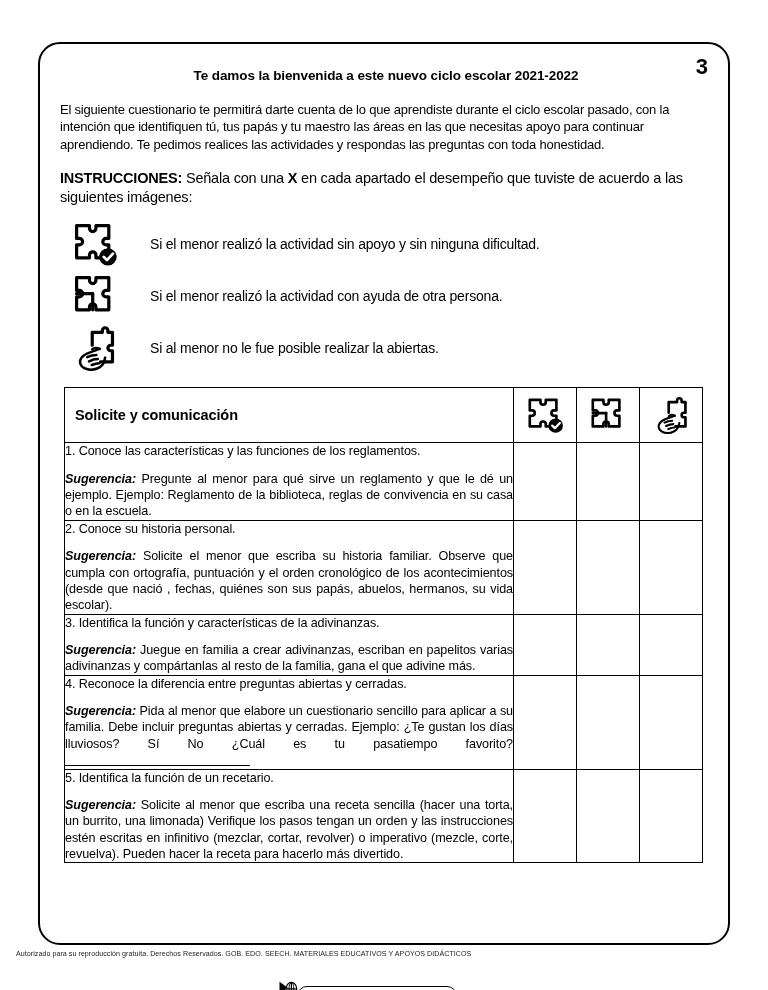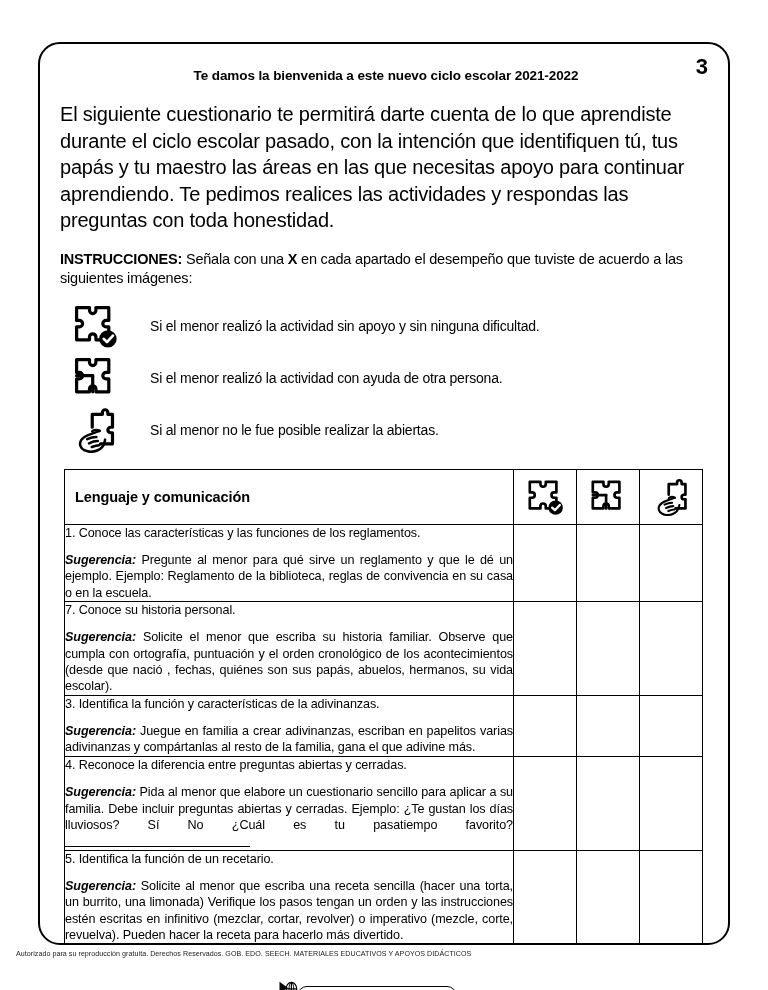--- a/index.html
+++ b/index.html
@@ -50,21 +50,21 @@
 
   .doc-title {
     text-align: center;
     font-weight: bold;
     font-size: 13.5px;
     margin: 24px 0 0 0;
     letter-spacing: -0.1px;
   }
 
   .intro {
-    font-size: 20px;
+    font-size: 13px;
     line-height: 1.33;
     margin: 18px 2px 0 2px;
     text-align: left;
     letter-spacing: -0.2px;
   }
 
   .instructions {
     font-size: 14.5px;
     line-height: 1.33;
     margin: 16px 2px 12px 2px;
@@ -257,21 +257,21 @@
         <div class="legend-text">Si al menor no le fue posible realizar la abiertas.</div>
       </div>
 
     </div>
 
     <div class="table-wrap">
       <table class="grid">
         <tbody>
           <tr>
             <td class="col-text hdr-cell">
-              <div class="hdr-title">Lenguaje y comunicación</div>
+              <div class="hdr-title">Solicite y comunicación</div>
             </td>
             <td class="col-mark hdr-cell hdr-icon">
               <div class="ic">
                 <svg width="38" height="38" viewBox="0 0 100 100" aria-hidden="true">
                   <g fill="none" stroke="#000" stroke-width="7" stroke-linejoin="round" stroke-linecap="round">
                     <path d="M10 10 H38 V16 a7 7 0 0 0 14 0 V10 H80 V38 h-6 a7 7 0 0 0 0 14 h6 V80 H52 v-6 a7 7 0 0 0 -14 0 v6 H10 V52 h6 a7 7 0 0 0 0 -14 h-6 Z"></path>
                   </g>
                   <circle cx="78" cy="78" r="19" fill="#000"></circle>
                   <path d="M69 78 l7 7 l13 -14" fill="none" stroke="#fff" stroke-width="6" stroke-linecap="round" stroke-linejoin="round"></path>
                 </svg>
@@ -311,21 +311,21 @@
               <div class="item-title">1. Conoce las características y las funciones de los reglamentos.</div>
               <div class="item-sug"><span class="lbl">Sugerencia:</span><span> Pregunte al menor para qué sirve un reglamento y que le dé un ejemplo. Ejemplo: Reglamento de la biblioteca, reglas de convivencia en su casa o en la escuela.</span></div>
             </td>
             <td class="col-mark"></td>
             <td class="col-mark"></td>
             <td class="col-mark"></td>
           </tr>
 
           <tr>
             <td class="col-text item-cell">
-              <div class="item-title">7. Conoce su historia personal.</div>
+              <div class="item-title">2. Conoce su historia personal.</div>
               <div class="item-sug"><span class="lbl">Sugerencia:</span><span> Solicite el menor que escriba su historia familiar. Observe que cumpla con ortografía, puntuación y el orden cronológico de los acontecimientos (desde que nació , fechas, quiénes son sus papás, abuelos, hermanos, su vida escolar).</span></div>
             </td>
             <td class="col-mark"></td>
             <td class="col-mark"></td>
             <td class="col-mark"></td>
           </tr>
 
           <tr>
             <td class="col-text item-cell">
               <div class="item-title">3. Identifica la función y características de la adivinanzas.</div>

